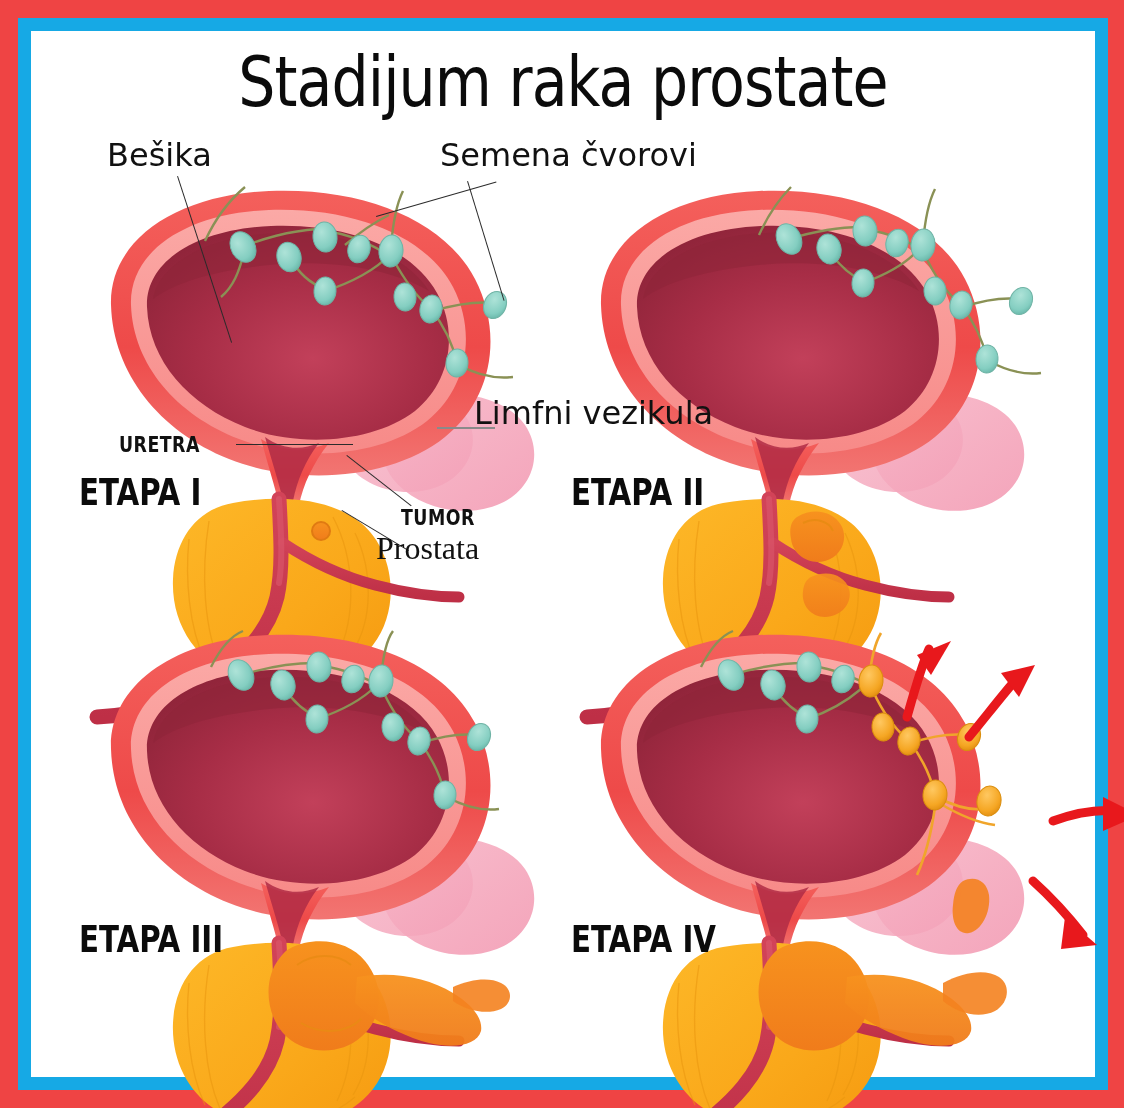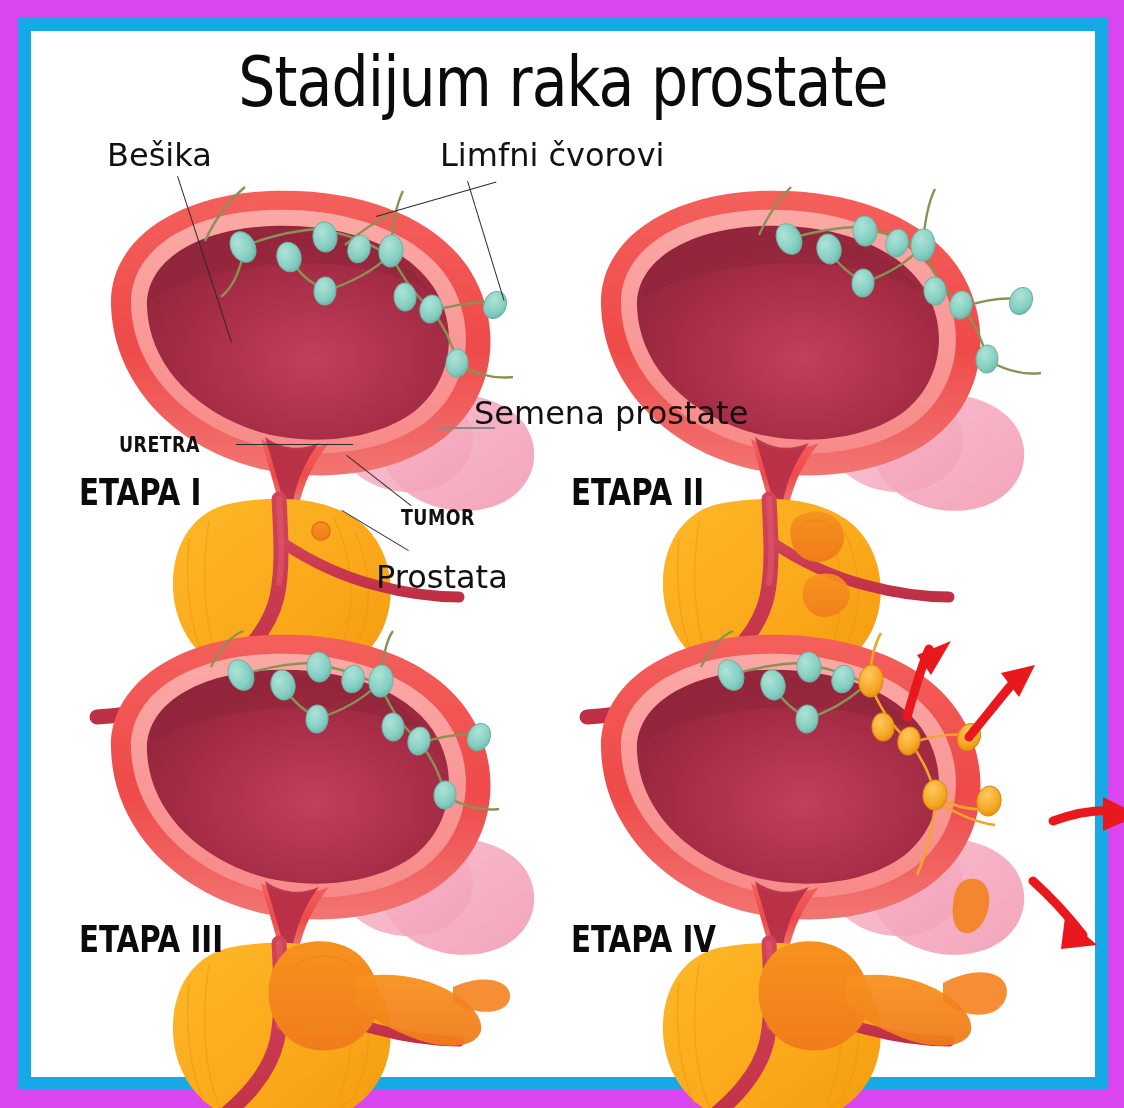--- a/index.html
+++ b/index.html
@@ -1,21 +1,21 @@
 <!DOCTYPE html>
 <html><head>
 <meta charset="utf-8">
 <style>
   html,body{margin:0;padding:0;background:#ffffff;}
   body{width:1124px;height:1108px;overflow:hidden;font-family:"DejaVu Sans","Liberation Sans",sans-serif;}
 
   #poster{
     position:relative;
     width:1124px;height:1108px;
-    background:#d946ef;
+    background:#ef4444;
     box-sizing:border-box;
   }
   
   #frame{
     position:absolute;
     left:18px;top:18px;
     width:1090px;height:1072px;
     border:13px solid #16A9E5;
     box-sizing:border-box;
     background:#ffffff;
@@ -370,29 +370,29 @@
     <div class="leader gray" style="left:406px;top:396px;width:58px;"></div>
 
     <div class="leader" style="left:205px;top:413px;width:117px;"></div>
 
     <div class="leader" style="left:316px;top:424px;width:82px;transform:rotate(38deg);"></div>
 
     <div class="leader" style="left:311px;top:479px;width:78px;transform:rotate(31deg);"></div>
 
     <div class="lbl" style="left:76px;top:110px;">Bešika</div>
 
-    <div class="lbl" style="left:409px;top:110px;">Limfni čvorovi</div>
-
-    <div class="lbl" style="left:443px;top:368px;">Semena prostate</div>
+    <div class="lbl" style="left:409px;top:110px;">Semena čvorovi</div>
+
+    <div class="lbl" style="left:443px;top:368px;">Limfni vezikula</div>
 
     <div class="lbl bold" style="left:88px;top:400px;">URETRA</div>
 
     <div class="lbl bold" style="left:370px;top:473px;">TUMOR</div>
 
-    <div class="lbl" style="left:345px;top:532px;">Prostata</div>
+    <div class="lbl" style="left:345px;top:503px;font-family:Liberation Serif, serif;">Prostata</div>
 
     <div class="stage" style="left:48px;top:440px;">ETAPA I</div>
     <div class="stage" style="left:540px;top:440px;">ETAPA II</div>
     <div class="stage" style="left:48px;top:887px;">ETAPA III</div>
     <div class="stage" style="left:540px;top:887px;">ETAPA IV</div>
 
   </div>
 </div>
 
 </body></html>

